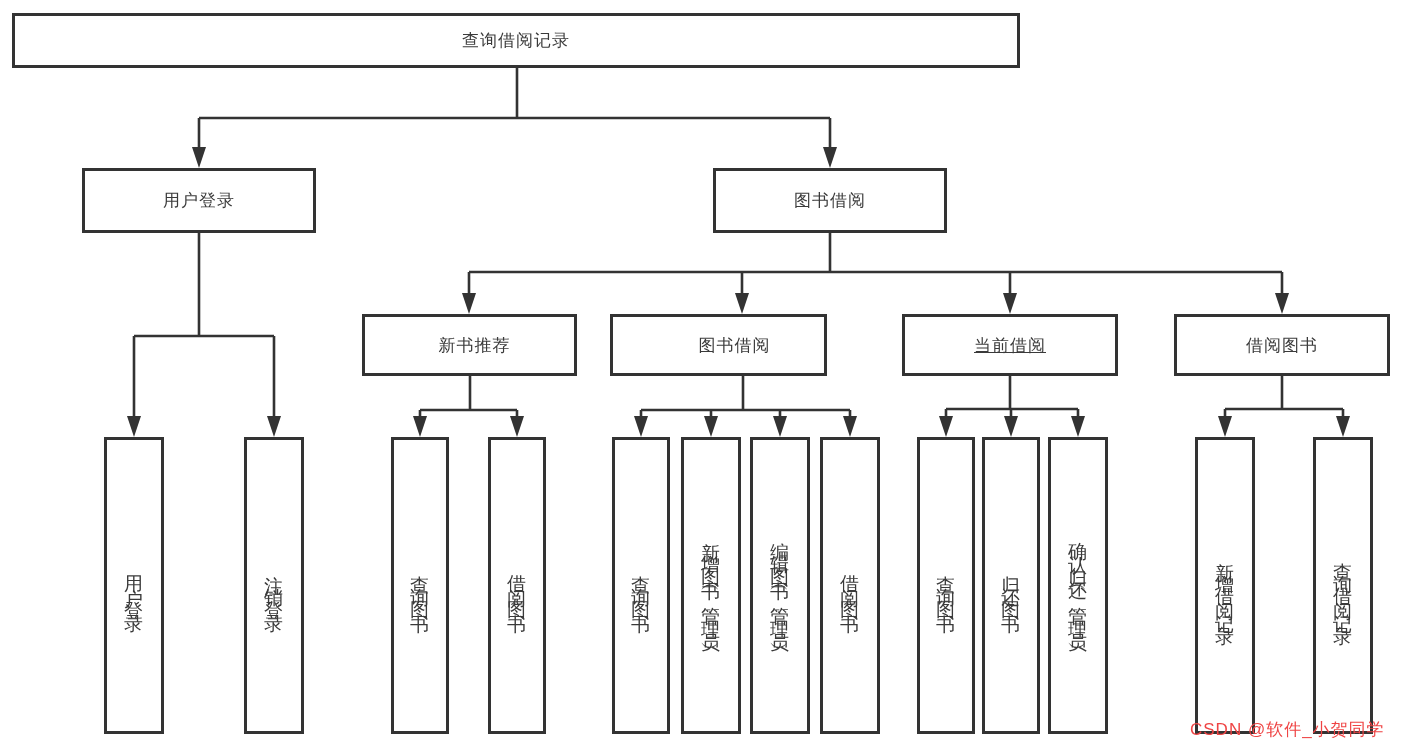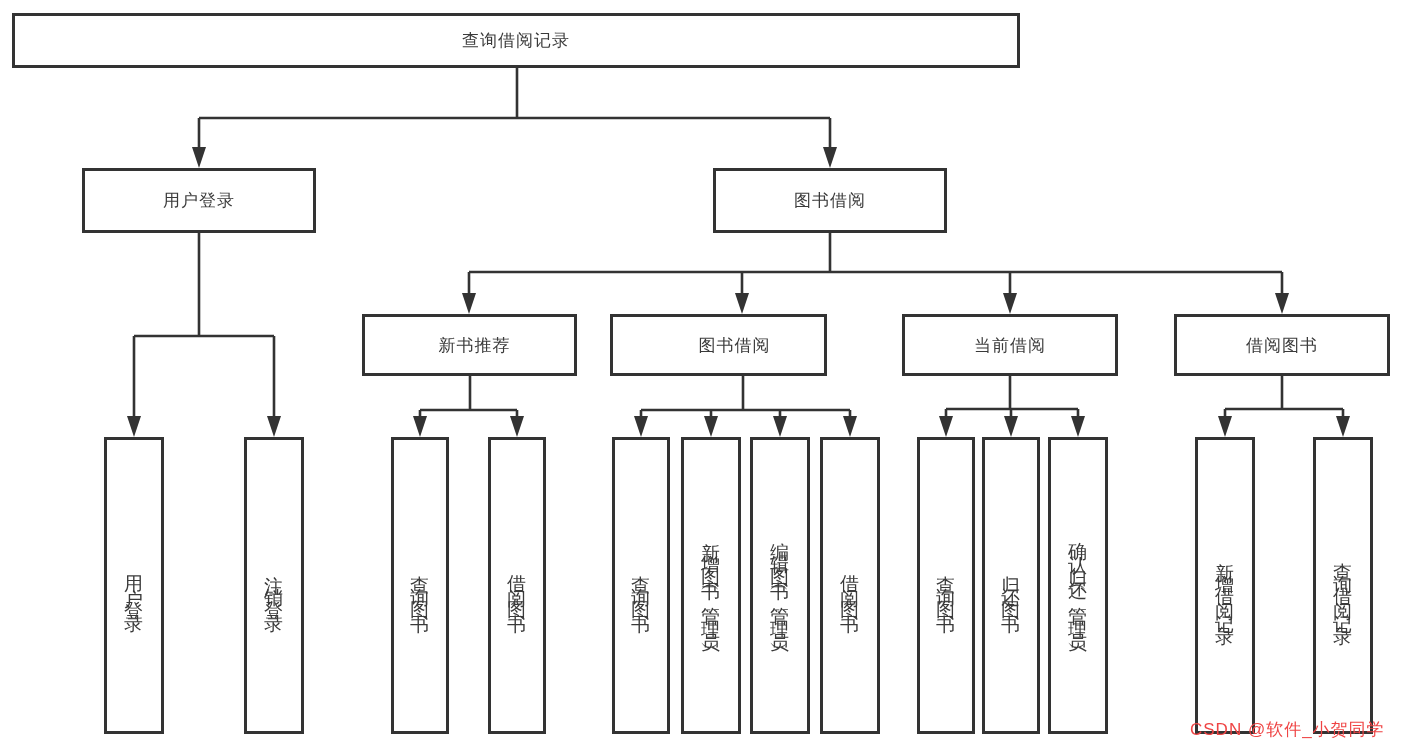--- a/index.html
+++ b/index.html
@@ -46,21 +46,21 @@
     line-height: 1;
     white-space: nowrap;
   }
   .root { left: 12px;  top: 13px;  width: 1008px; height: 55px; }
   .l1   { top: 168px; height: 65px; }
   .l1a  { left: 82px;  width: 234px; }
   .l1b  { left: 713px; width: 234px; }
   .l2   { top: 314px; height: 62px; }
   .l2a  { left: 362px;  width: 215px; padding-left: 10px; }
   .l2b  { left: 610px;  width: 217px; padding-left: 32px; }
-  .l2c  { left: 902px;  width: 216px; }
+  .l2c  { left: 902px;  width: 216px; text-decoration: underline; }
   .l2d  { left: 1174px; width: 216px; }
   .leaf { top: 437px; height: 297px; border-width: 3px; }
   .ul1 { left: 104px;  width: 60px; }
   .ul2 { left: 244px;  width: 60px; }
   .nb1 { left: 391px;  width: 58px; }
   .nb2 { left: 488px;  width: 58px; }
   .bb1 { left: 612px;  width: 58px; }
   .bb2 { left: 681px;  width: 60px; }
   .bb3 { left: 750px;  width: 60px; }
   .bb4 { left: 820px;  width: 60px; }

